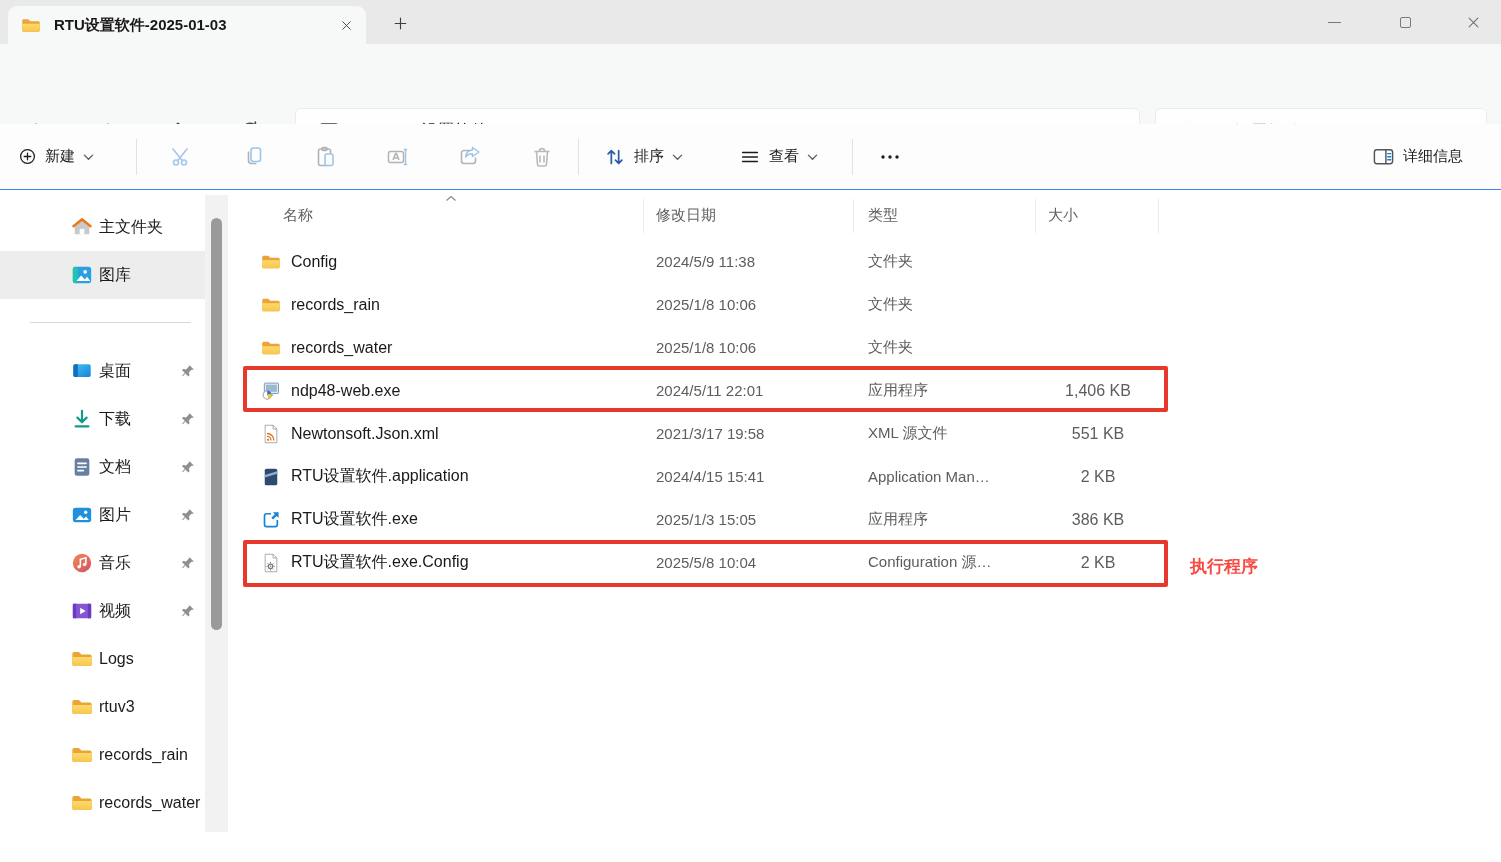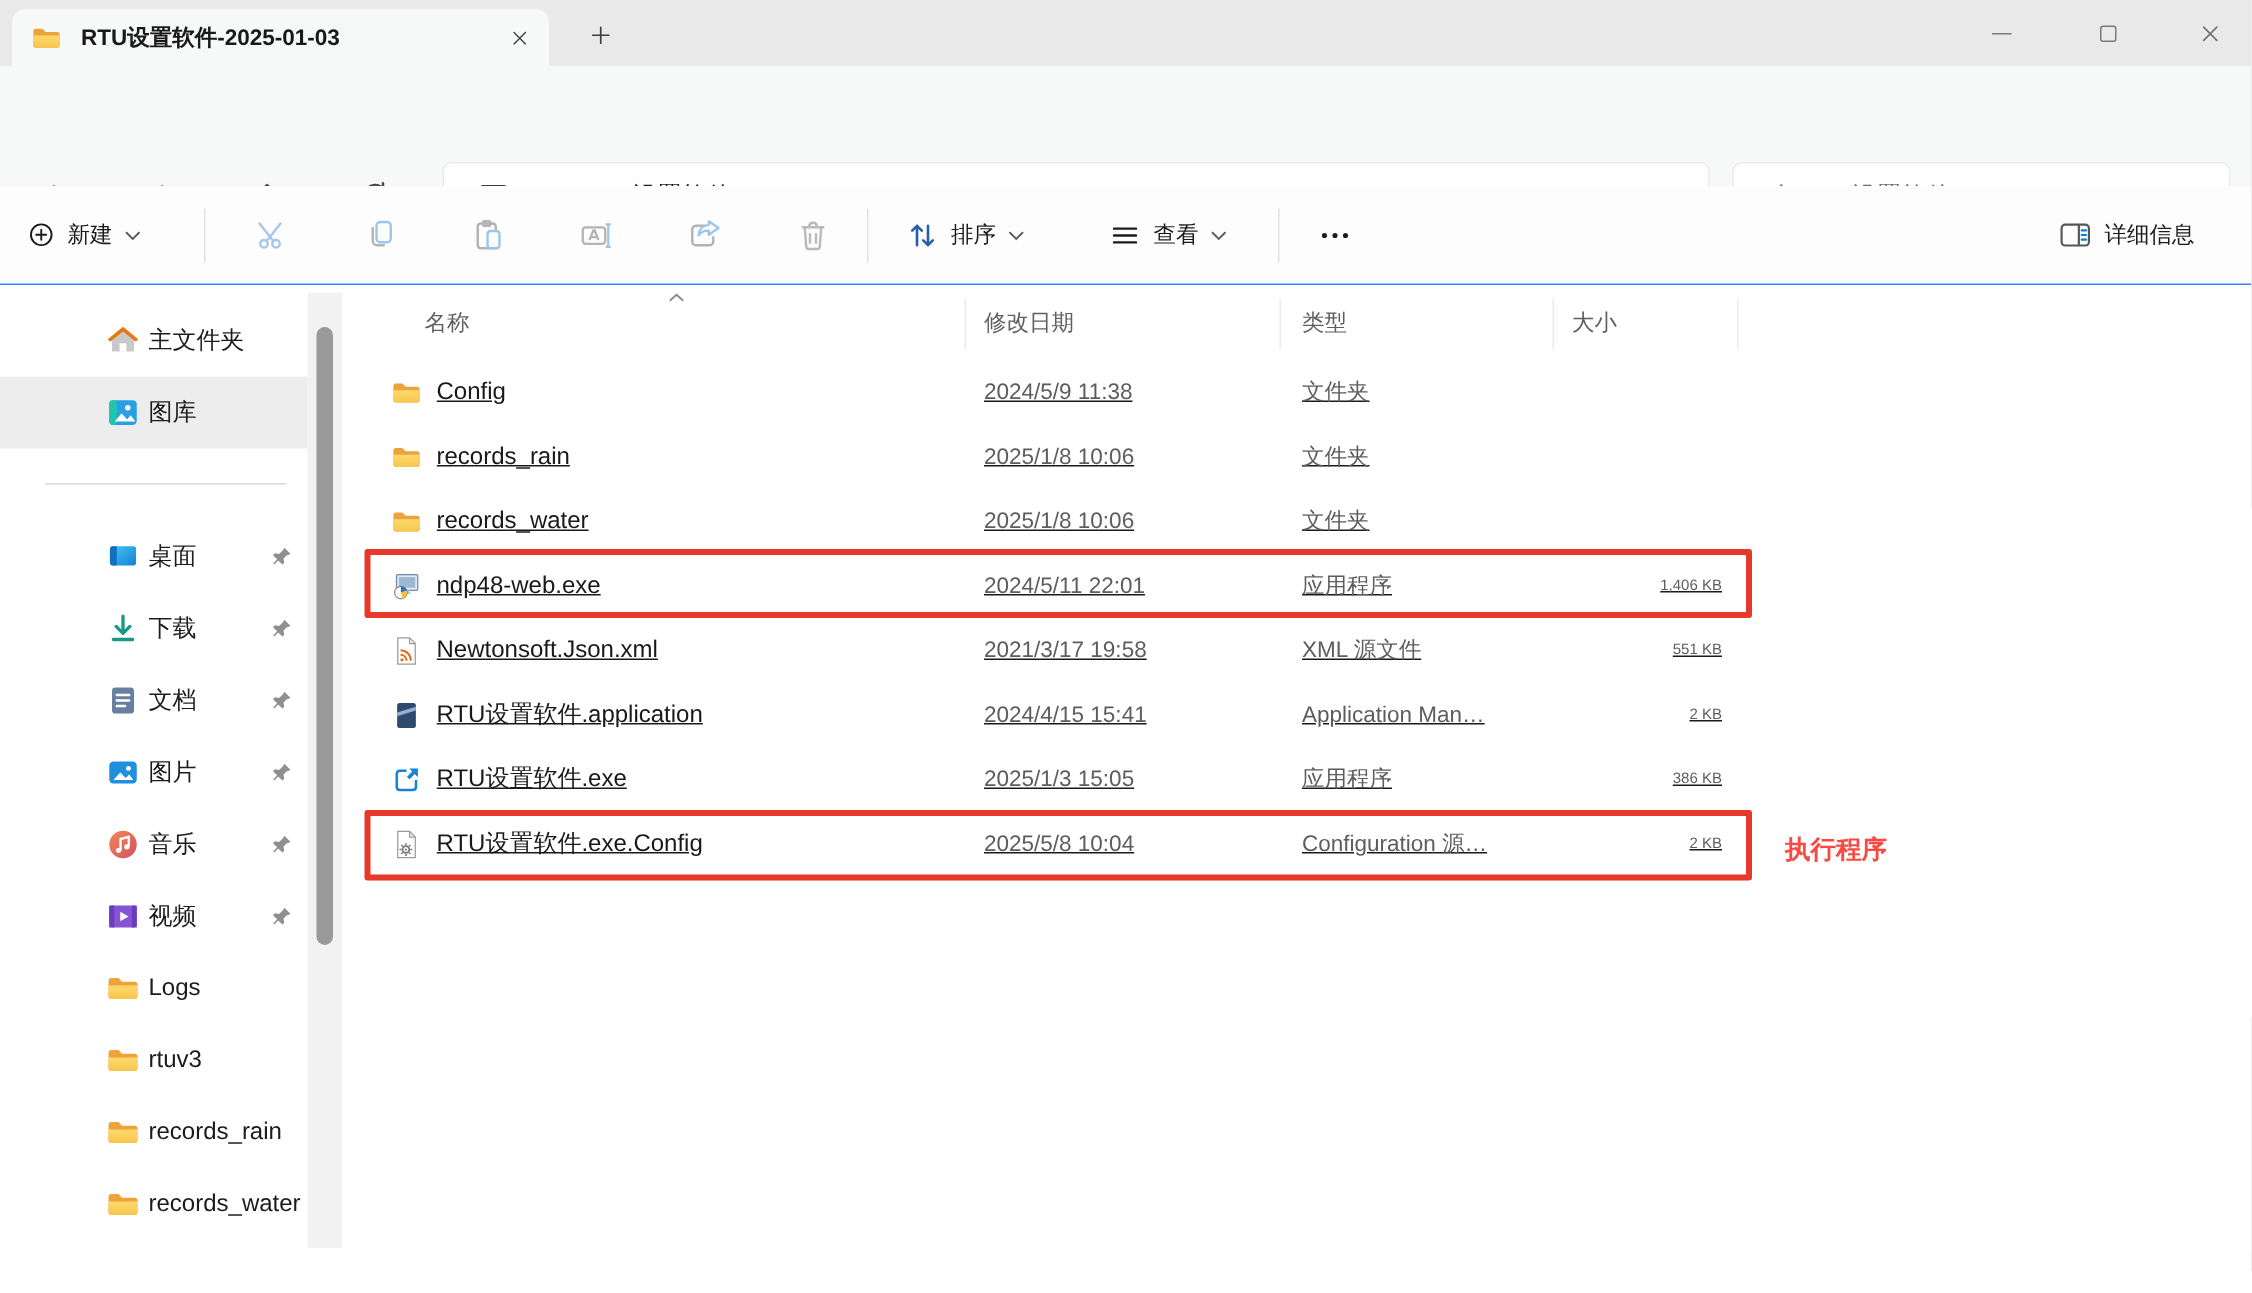--- a/index.html
+++ b/index.html
@@ -47,26 +47,26 @@
   .sb-scrolltrack { position:absolute; left:205px; top:5px; width:23px; height:637px; background:#f2f2f2; }
   .sb-scrollthumb { position:absolute; left:6px; top:23px; width:11px; height:412px; background:#9a9a9a; border-radius:6px; }
   .content { position:absolute; left:233px; top:0; right:0; height:100%; background:#fff; }
   
   .lv-header { position:absolute; left:0; top:5px; right:0; height:42px; }
   .col-label { position:absolute; top:11px; font-size:15px; color:#5f5f5f; cursor:pointer; }
   .hdr-div { position:absolute; top:4px; width:1px; height:34px; background:#ebebeb; }
   .sort-caret { position:absolute; left:212px; top:0px; width:12px; height:7px; }
   
   .rows { position:absolute; left:0; top:50px; right:0; }
-  .frow { height:43px; display:flex; align-items:center; padding-left:28px; cursor:default;text-decoration:underline; }
+  .frow { height:43px; display:flex; align-items:center; padding-left:28px; cursor:default; }
   .ficon { width:20px; height:20px; flex:none; margin-right:10px; }
   .fname { width:365px; font-size:16px; color:#191919; white-space:nowrap; overflow:hidden; }
   .fdate, .ftype { font-size:15px; color:#5d5d5d; white-space:nowrap; }
   .fdate { width:212px; } .ftype { width:180px; overflow:hidden; }
-  .fsize { width:100px; font-size:10px; color:#5d5d5d; text-align:right; }
+  .fsize { width:100px; font-size:16px; color:#5d5d5d; text-align:center; }
   
   .hl-box { position:absolute; left:10px; width:925px; border:4px solid #e6392c; border-radius:2px; pointer-events:none; }
   .hl-box-1 { top:176px; height:46px; }
   .hl-box-2 { top:350px; height:47px; }
   .exec-label { position:absolute; left:957px; top:365px; font-size:17px; color:#f94943; font-weight:700; }
   
   .statusbar { position:absolute; left:0; bottom:0; right:0; height:27px; background:#fff; }
   .status-count { position:absolute; left:18px; top:4px; font-size:14.5px; color:#3f3f3f; }
   .status-div { position:absolute; left:107px; top:5px; width:1px; height:16px; background:#d8d8d8; }
   .vt-details { position:absolute; left:1432px; top:-4px; width:31px; height:28px; background:#ddf0fb;

